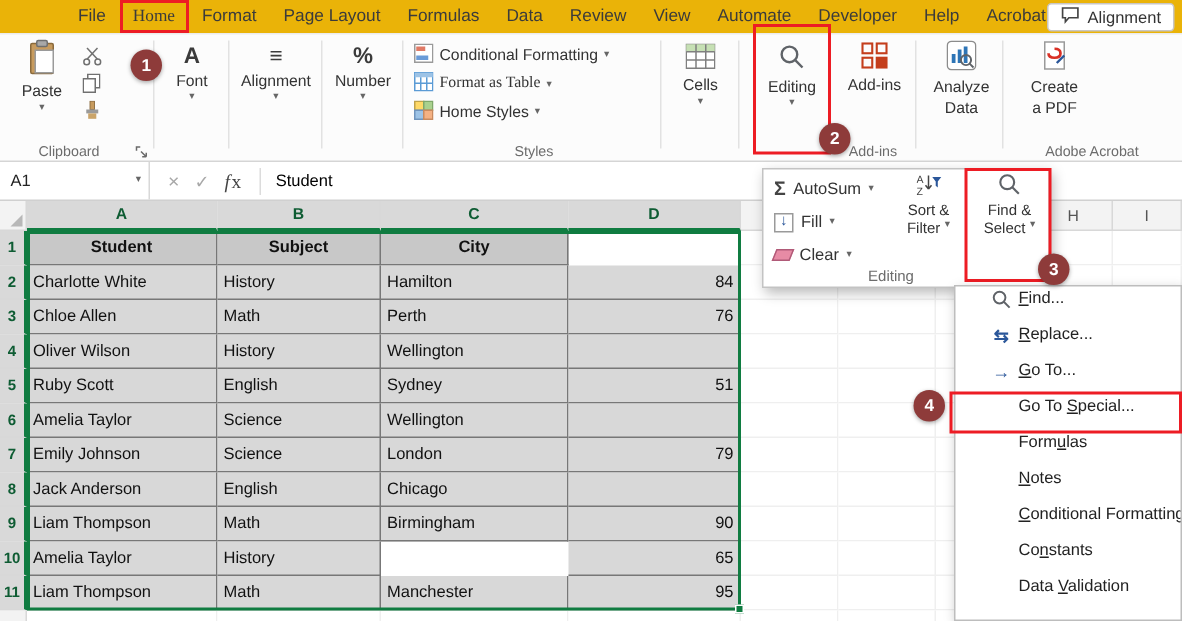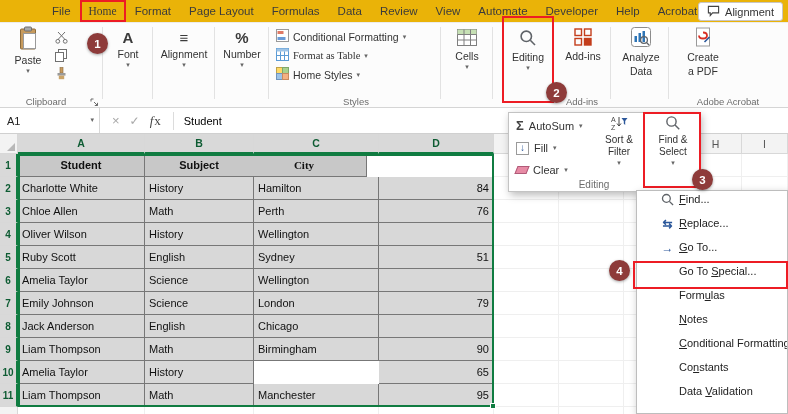--- a/index.html
+++ b/index.html
@@ -57,21 +57,21 @@
   .sel-border{position:absolute;left:18px;top:20px;width:476px;height:253px;border:2px solid var(--green);pointer-events:none;z-index:5;}
   .fill-handle{position:absolute;left:490px;top:269px;width:6px;height:6px;background:var(--green);border:1px solid #fff;z-index:6;}
 
   
   .epanel{position:absolute;left:508px;top:112px;width:192px;height:80px;background:#fff;border:1px solid #c3c3c3;box-shadow:2px 3px 8px rgba(0,0,0,0.28);z-index:20;}
   .erow{position:absolute;left:7px;height:18px;display:flex;align-items:center;gap:5px;font-size:11px;color:#333;white-space:nowrap;}
   .sigma{font-size:13px;font-weight:bold;color:#444;line-height:14px;}
   .fillicon{width:13px;height:13px;border:1px solid #9a9a9a;display:flex;align-items:center;justify-content:center;color:var(--blue);font-weight:bold;font-size:10px;line-height:10px;}
   .clearicon{width:12px;height:8px;background:#e78ba5;border:1px solid #b05a78;transform:skewX(-22deg);}
   .ebtn{position:absolute;top:2px;display:flex;flex-direction:column;align-items:center;gap:1px;font-size:10px;color:#333;line-height:11px;text-align:center;}
-  .eline2{display:flex;gap:3px;flex-direction:column;}
+  .eline2{display:flex;gap:3px;}
   .elabel{position:absolute;left:20px;top:66px;width:130px;text-align:center;font-size:10px;color:#6c6c6c;}
 
   
   .cmenu{position:absolute;left:636px;top:190px;width:152px;height:224px;background:#fff;border:1px solid #bdbdbd;box-shadow:2px 3px 8px rgba(0,0,0,0.28);z-index:30;padding-top:2px;overflow:hidden;}
   .mitem{height:24px;display:flex;align-items:flex-start;padding-left:19px;font-size:11px;color:#222;white-space:nowrap;}
   .micon{width:23px;display:flex;align-items:center;justify-content:center;font-size:12px;flex:none;}
   .micon-replace,.micon-goto{color:var(--blue);font-weight:bold;}
   .mlabel u{text-underline-offset:1px;}
 
   
@@ -324,21 +324,21 @@
       <div class="grhead sel" style="left: 0px; top: 112px; width: 18px; height: 23px;">5</div>
       <div class="grhead sel" style="left: 0px; top: 135px; width: 18px; height: 23px;">6</div>
       <div class="grhead sel" style="left: 0px; top: 158px; width: 18px; height: 23px;">7</div>
       <div class="grhead sel" style="left: 0px; top: 181px; width: 18px; height: 23px;">8</div>
       <div class="grhead sel" style="left: 0px; top: 204px; width: 18px; height: 23px;">9</div>
       <div class="grhead sel" style="left: 0px; top: 227px; width: 18px; height: 23px;">10</div>
       <div class="grhead sel" style="left: 0px; top: 250px; width: 18px; height: 23px;">11</div>
       <div class="grhead" style="left: 0px; top: 273px; width: 18px; height: 23px;"></div>
       <div class="gcell thead" style="left: 18px; top: 20px; width: 127px; height: 23px;">Student</div>
       <div class="gcell thead" style="left: 145px; top: 20px; width: 109px; height: 23px;">Subject</div>
-      <div class="gcell thead" style="left: 242px; top: 20px; width: 125px; height: 23px; font-family: Liberation Serif, serif;">City</div>
+      <div class="gcell thead" style="left: 254px; top: 20px; width: 125px; height: 23px;">City</div>
       <div class="gcell" style="left: 494px; top: 20px; width: 65px; height: 23px;"></div>
       <div class="gcell" style="left: 559px; top: 20px; width: 65px; height: 23px;"></div>
       <div class="gcell" style="left: 624px; top: 20px; width: 66px; height: 23px;"></div>
       <div class="gcell" style="left: 690px; top: 20px; width: 52px; height: 23px;"></div>
       <div class="gcell" style="left: 742px; top: 20px; width: 46px; height: 23px;"></div>
       <div class="gcell tdata" style="left: 18px; top: 43px; width: 127px; height: 23px;">Charlotte White</div>
       <div class="gcell tdata" style="left: 145px; top: 43px; width: 109px; height: 23px;">History</div>
       <div class="gcell tdata" style="left: 254px; top: 43px; width: 125px; height: 23px;">Hamilton</div>
       <div class="gcell tdata num" style="left: 379px; top: 43px; width: 115px; height: 23px;">84</div>
       <div class="gcell" style="left: 494px; top: 43px; width: 65px; height: 23px;"></div>

